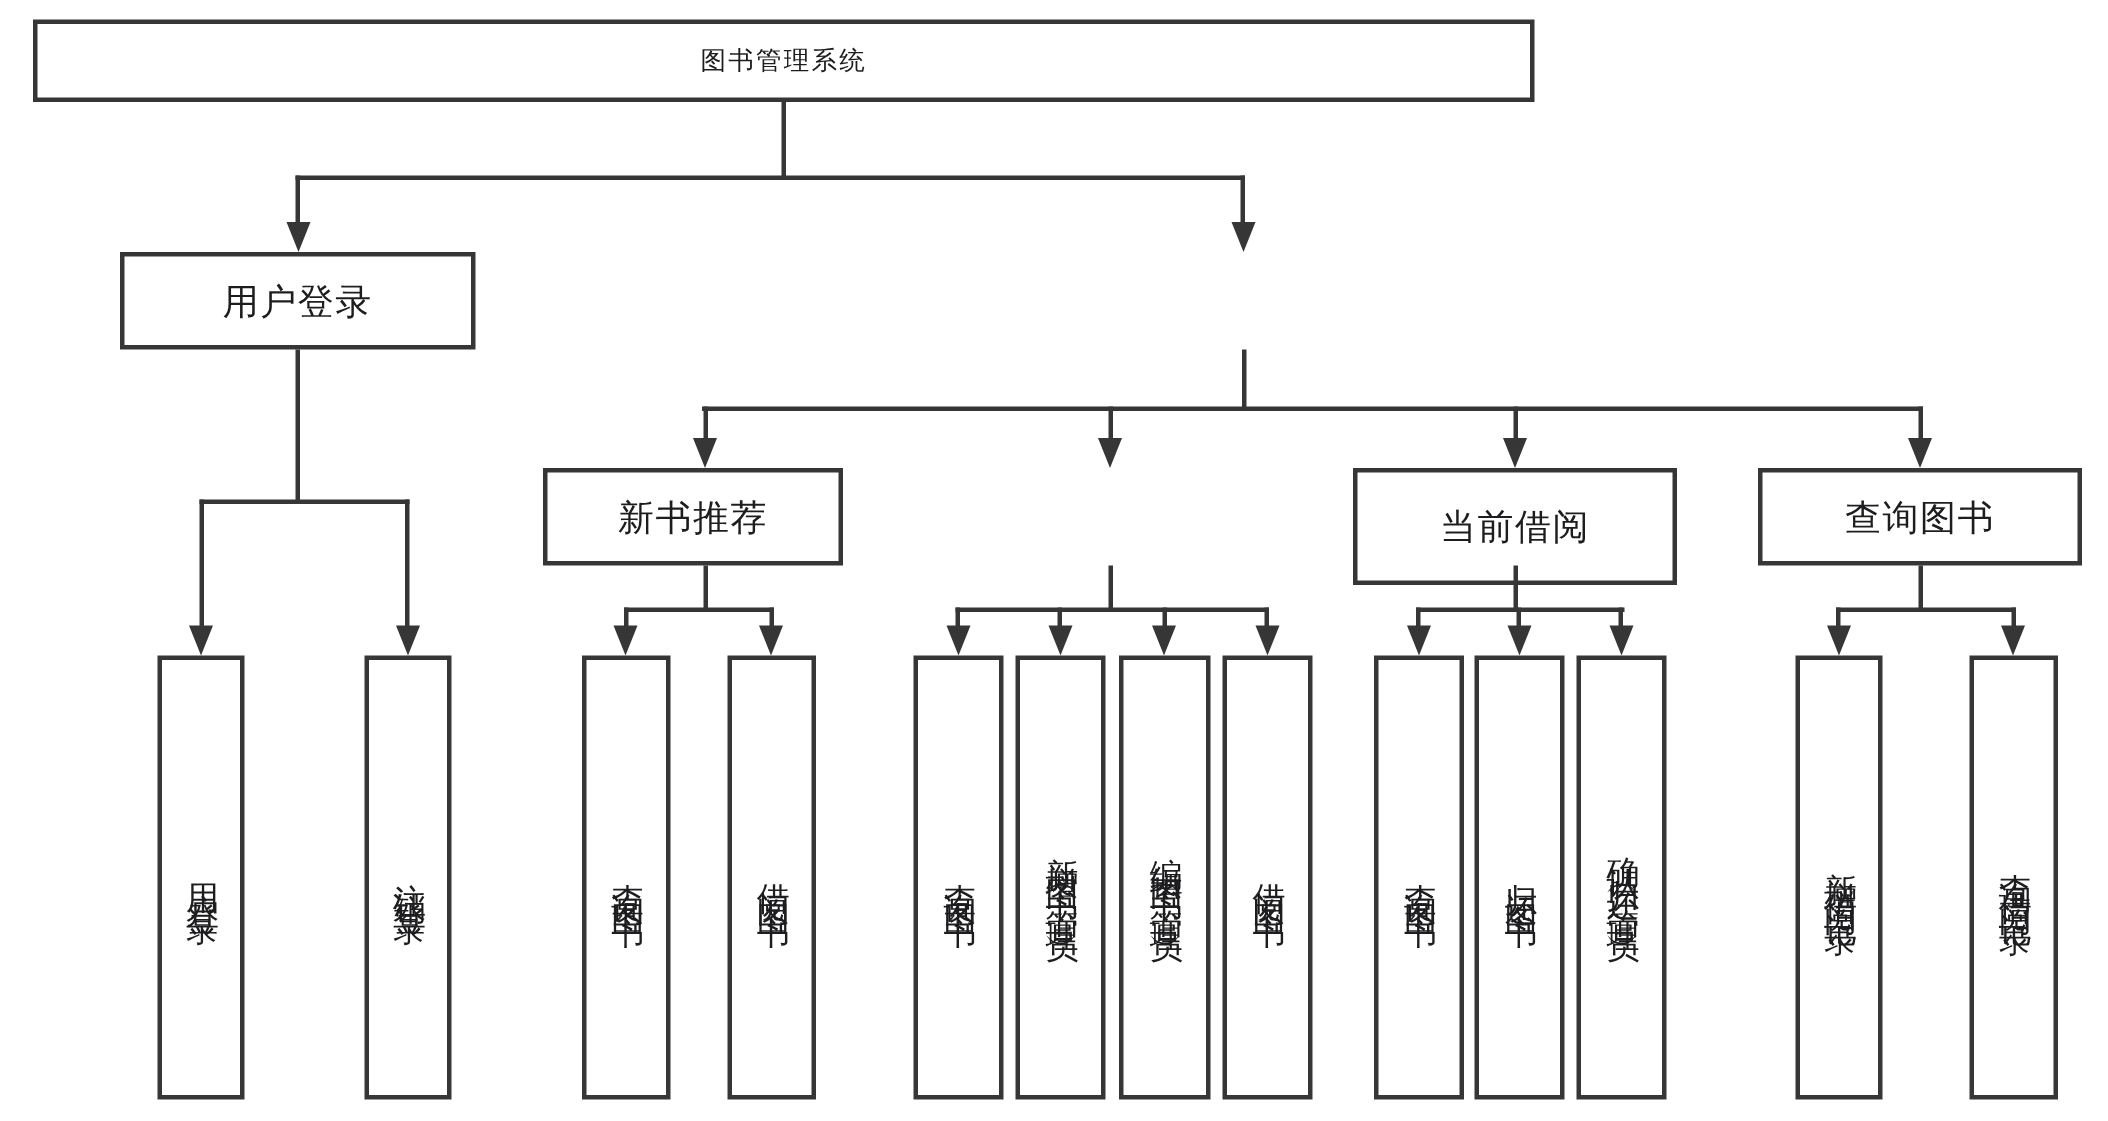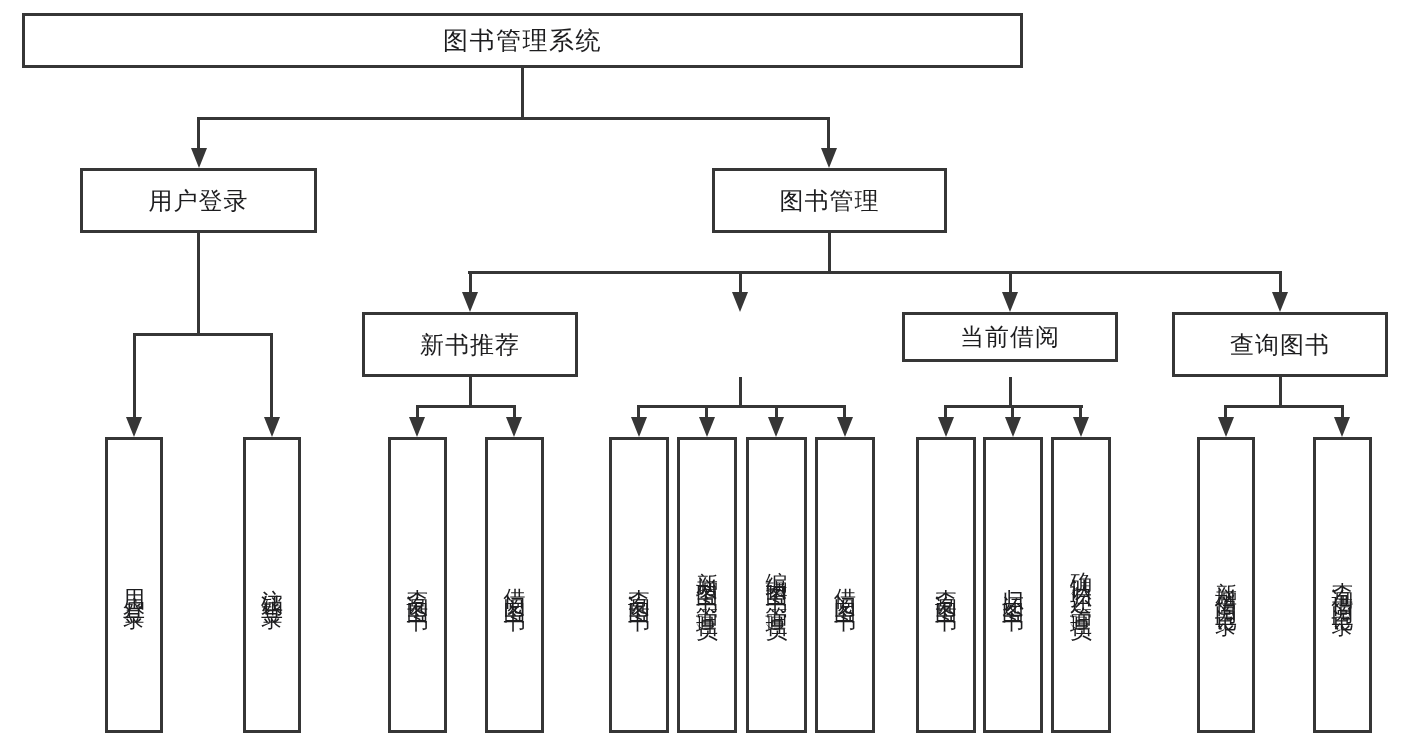--- a/index.html
+++ b/index.html
@@ -59,34 +59,31 @@
     color: var(--watermark);
     white-space: nowrap;
   }
 </style>
 </head>
 <body>
 
 <div class="canvas">
 
   <div class="box hb" style="left:22px;top:13px;width:1001px;height:55px">
-    <span class="lbl" style="font-size:25px;letter-spacing:1.5px">图书管理系统</span>
+    <span class="lbl" style="font-size:17px;letter-spacing:1.5px">图书管理系统</span>
   </div>
 
   <div class="box hb" style="left:80px;top:168px;width:237px;height:65px">
     <span class="lbl">用户登录</span>
   </div>
-  <div class="box hb" style="left:712px;top:168px;width:235px;height:65px">
-    <span class="lbl">图书管理</span>
-  </div>
 
-  <div class="box hb" style="left:362px;top:312px;width:216px;height:65px">
+  <div class="box hb" style="left:362px;top:312px;width:200px;height:65px">
     <span class="lbl">新书推荐</span>
   </div>
-  <div class="box hb" style="left:902px;top:312px;width:216px;height:50px">
+  <div class="box hb" style="left:902px;top:312px;width:216px;height:78px">
     <span class="lbl">当前借阅</span>
   </div>
   <div class="box hb" style="left:1172px;top:312px;width:216px;height:65px">
     <span class="lbl">查询图书</span>
   </div>
 
   <div class="box vb" style="left:105px;width:58px">
     <span class="vlbl">用户登录</span>
   </div>
   <div class="box vb" style="left:243px;width:58px">

